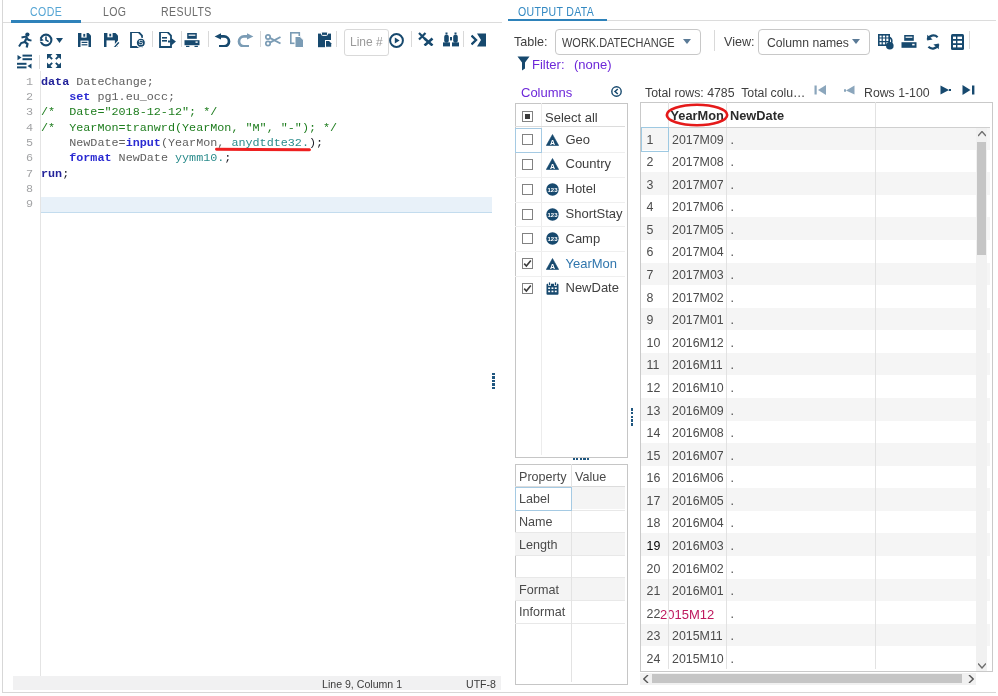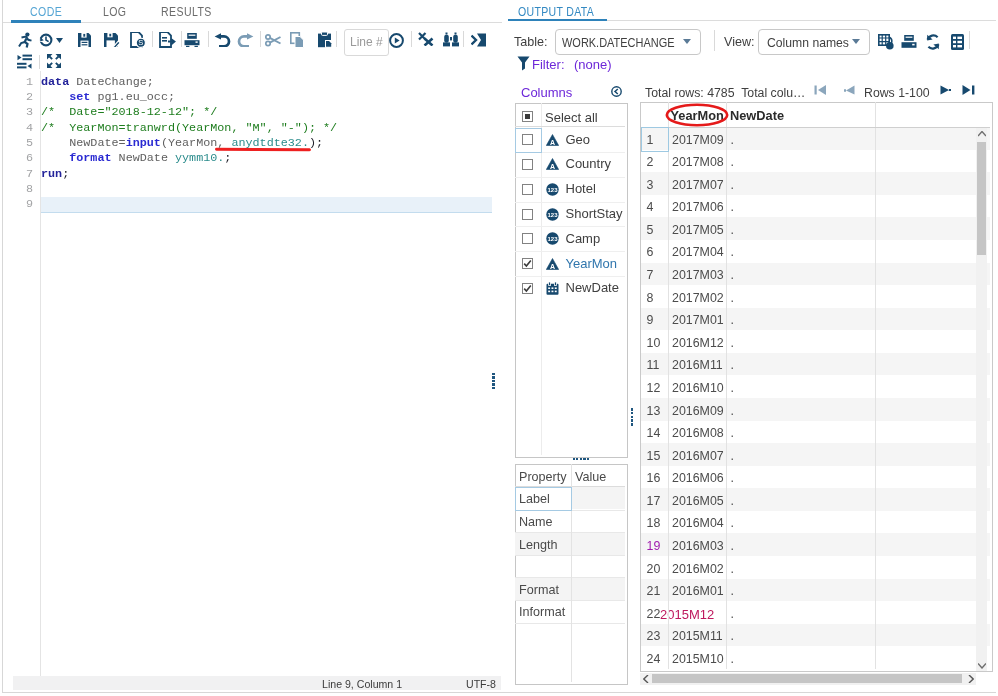--- a/index.html
+++ b/index.html
@@ -430,21 +430,21 @@
   <div class="abs" style="left:672px;top:471.2px;font-size:12.4px;color:#4c4c4c;">2016M06</div>
   <div class="abs" style="left:730.5px;top:471.2px;font-size:12.4px;color:#4c4c4c;">.</div>
   <div class="abs" style="left:641px;top:488.3px;width:349px;height:22.58px;background:#f5f5f5;"></div>
   <div class="abs" style="left:646.5px;top:493.8px;font-size:12.4px;color:#4c4c4c;">17</div>
   <div class="abs" style="left:672px;top:493.8px;font-size:12.4px;color:#4c4c4c;">2016M05</div>
   <div class="abs" style="left:730.5px;top:493.8px;font-size:12.4px;color:#4c4c4c;">.</div>
   <div class="abs" style="left:646.5px;top:516.4px;font-size:12.4px;color:#4c4c4c;">18</div>
   <div class="abs" style="left:672px;top:516.4px;font-size:12.4px;color:#4c4c4c;text-align:right;">2016M04</div>
   <div class="abs" style="left:730.5px;top:516.4px;font-size:12.4px;color:#4c4c4c;">.</div>
   <div class="abs" style="left:641px;top:533.4px;width:349px;height:22.58px;background:#f5f5f5;"></div>
-  <div class="abs" style="left:646.5px;top:538.9px;font-size:12.4px;color:#a21caf;">19</div>
+  <div class="abs" style="left:646.5px;top:538.9px;font-size:12.4px;color:#000000;">19</div>
   <div class="abs" style="left:672px;top:538.9px;font-size:12.4px;color:#4c4c4c;">2016M03</div>
   <div class="abs" style="left:730.5px;top:538.9px;font-size:12.4px;color:#4c4c4c;">.</div>
   <div class="abs" style="left:646.5px;top:561.5px;font-size:12.4px;color:#4c4c4c;">20</div>
   <div class="abs" style="left:672px;top:561.5px;font-size:12.4px;color:#4c4c4c;">2016M02</div>
   <div class="abs" style="left:730.5px;top:561.5px;font-size:12.4px;color:#4c4c4c;">.</div>
   <div class="abs" style="left:641px;top:578.6px;width:349px;height:22.58px;background:#f5f5f5;"></div>
   <div class="abs" style="left:646.5px;top:584.1px;font-size:12.4px;color:#4c4c4c;">21</div>
   <div class="abs" style="left:672px;top:584.1px;font-size:12.4px;color:#4c4c4c;">2016M01</div>
   <div class="abs" style="left:730.5px;top:584.1px;font-size:12.4px;color:#4c4c4c;">.</div>
   <div class="abs" style="left:646.5px;top:606.7px;font-size:12.4px;color:#4c4c4c;">22</div>

